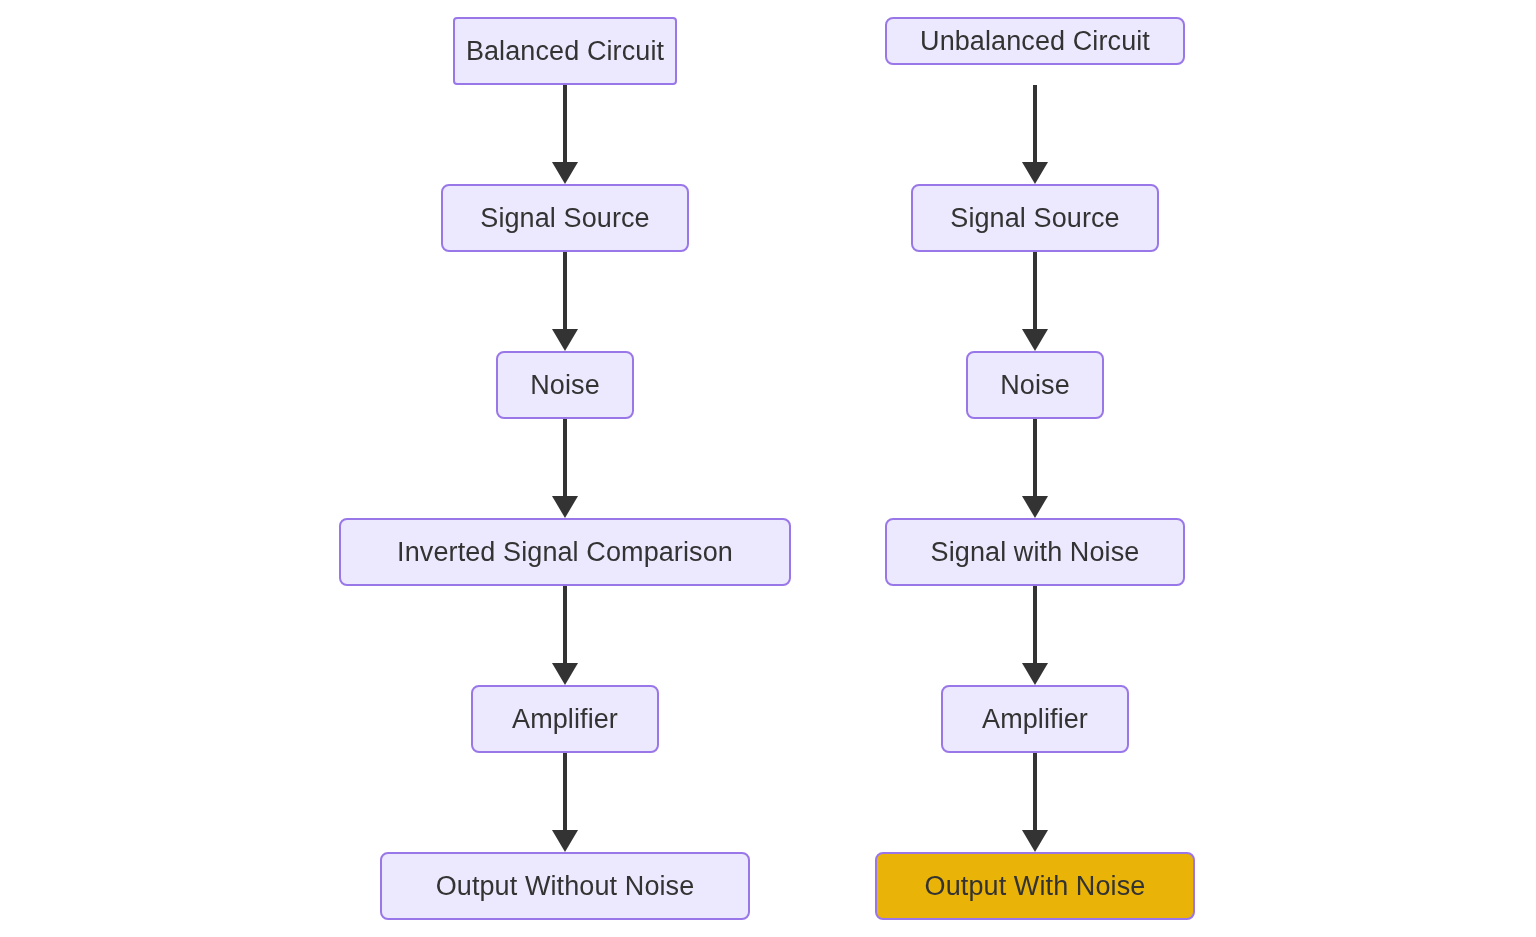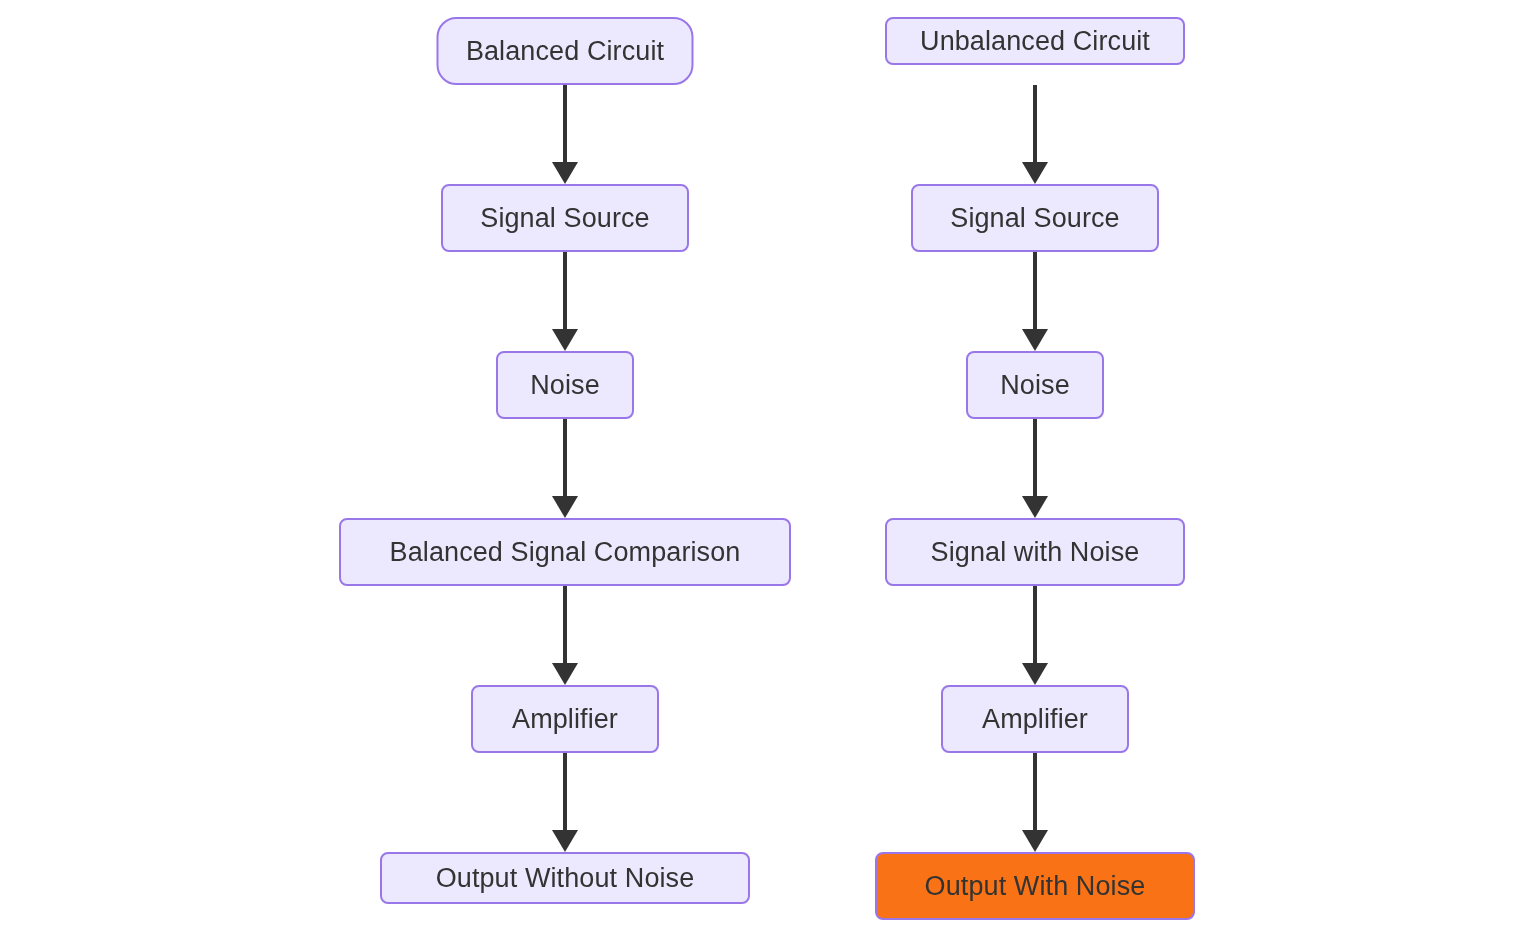--- a/index.html
+++ b/index.html
@@ -86,51 +86,51 @@
       <polygon class="edge-head" points="1022,329 1048,329 1035,351" fill="#333333"></polygon>
       <line class="edge-line" x1="1035" y1="419" x2="1035" y2="500" stroke="#333333"></line>
       <polygon class="edge-head" points="1022,496 1048,496 1035,518" fill="#333333"></polygon>
       <line class="edge-line" x1="1035" y1="586" x2="1035" y2="667" stroke="#333333"></line>
       <polygon class="edge-head" points="1022,663 1048,663 1035,685" fill="#333333"></polygon>
       <line class="edge-line" x1="1035" y1="753" x2="1035" y2="834" stroke="#333333"></line>
       <polygon class="edge-head" points="1022,830 1048,830 1035,852" fill="#333333"></polygon>
     </svg>
   <div id="nodes-layer">
       <div class="column" style="left: 565px;"></div>
-      <div class="node" style="left: 565px; top: 17px; width: 257px; height: 68px; background: rgb(236, 232, 253); border-color: rgb(154, 119, 232); color: rgb(51, 51, 51); border-radius: 20px;">
+      <div class="node" style="left: 565px; top: 17px; width: 224px; height: 68px; background: rgb(236, 232, 253); border-color: rgb(154, 119, 232); color: rgb(51, 51, 51); border-radius: 4px;">
         <span>Balanced Circuit</span>
       </div>
       <div class="node" style="left: 565px; top: 184px; width: 248px; height: 68px; background: rgb(236, 232, 253); border-color: rgb(154, 119, 232); color: rgb(51, 51, 51); border-radius: 8px;">
         <span>Signal Source</span>
       </div>
       <div class="node" style="left: 565px; top: 351px; width: 138px; height: 68px; background: rgb(236, 232, 253); border-color: rgb(154, 119, 232); color: rgb(51, 51, 51); border-radius: 8px;">
         <span>Noise</span>
       </div>
       <div class="node" style="left: 565px; top: 518px; width: 452px; height: 68px; background: rgb(236, 232, 253); border-color: rgb(154, 119, 232); color: rgb(51, 51, 51); border-radius: 8px;">
-        <span>Balanced Signal Comparison</span>
+        <span>Inverted Signal Comparison</span>
       </div>
       <div class="node" style="left: 565px; top: 685px; width: 188px; height: 68px; background: rgb(236, 232, 253); border-color: rgb(154, 119, 232); color: rgb(51, 51, 51); border-radius: 8px;">
         <span>Amplifier</span>
       </div>
-      <div class="node" style="left: 565px; top: 852px; width: 370px; height: 52px; background: rgb(236, 232, 253); border-color: rgb(154, 119, 232); color: rgb(51, 51, 51); border-radius: 8px;">
+      <div class="node" style="left: 565px; top: 852px; width: 370px; height: 68px; background: rgb(236, 232, 253); border-color: rgb(154, 119, 232); color: rgb(51, 51, 51); border-radius: 8px;">
         <span>Output Without Noise</span>
       </div>
       <div class="column" style="left: 1035px;"></div>
       <div class="node" style="left: 1035px; top: 17px; width: 300px; height: 48px; background: rgb(236, 232, 253); border-color: rgb(154, 119, 232); color: rgb(51, 51, 51); border-radius: 8px;">
         <span>Unbalanced Circuit</span>
       </div>
       <div class="node" style="left: 1035px; top: 184px; width: 248px; height: 68px; background: rgb(236, 232, 253); border-color: rgb(154, 119, 232); color: rgb(51, 51, 51); border-radius: 8px;">
         <span>Signal Source</span>
       </div>
       <div class="node" style="left: 1035px; top: 351px; width: 138px; height: 68px; background: rgb(236, 232, 253); border-color: rgb(154, 119, 232); color: rgb(51, 51, 51); border-radius: 8px;">
         <span>Noise</span>
       </div>
       <div class="node" style="left: 1035px; top: 518px; width: 300px; height: 68px; background: rgb(236, 232, 253); border-color: rgb(154, 119, 232); color: rgb(51, 51, 51); border-radius: 8px; text-align: right;">
         <span>Signal with Noise</span>
       </div>
       <div class="node" style="left: 1035px; top: 685px; width: 188px; height: 68px; background: rgb(236, 232, 253); border-color: rgb(154, 119, 232); color: rgb(51, 51, 51); border-radius: 8px;">
         <span>Amplifier</span>
       </div>
-      <div class="node" style="left: 1035px; top: 852px; width: 320px; height: 68px; background: #f97316; border-color: rgb(154, 119, 232); color: rgb(51, 51, 51); border-radius: 8px;">
+      <div class="node" style="left: 1035px; top: 852px; width: 320px; height: 68px; background: #eab308; border-color: rgb(154, 119, 232); color: rgb(51, 51, 51); border-radius: 8px;">
         <span>Output With Noise</span>
       </div>
     </div>
 </div>
 
 </body></html>

